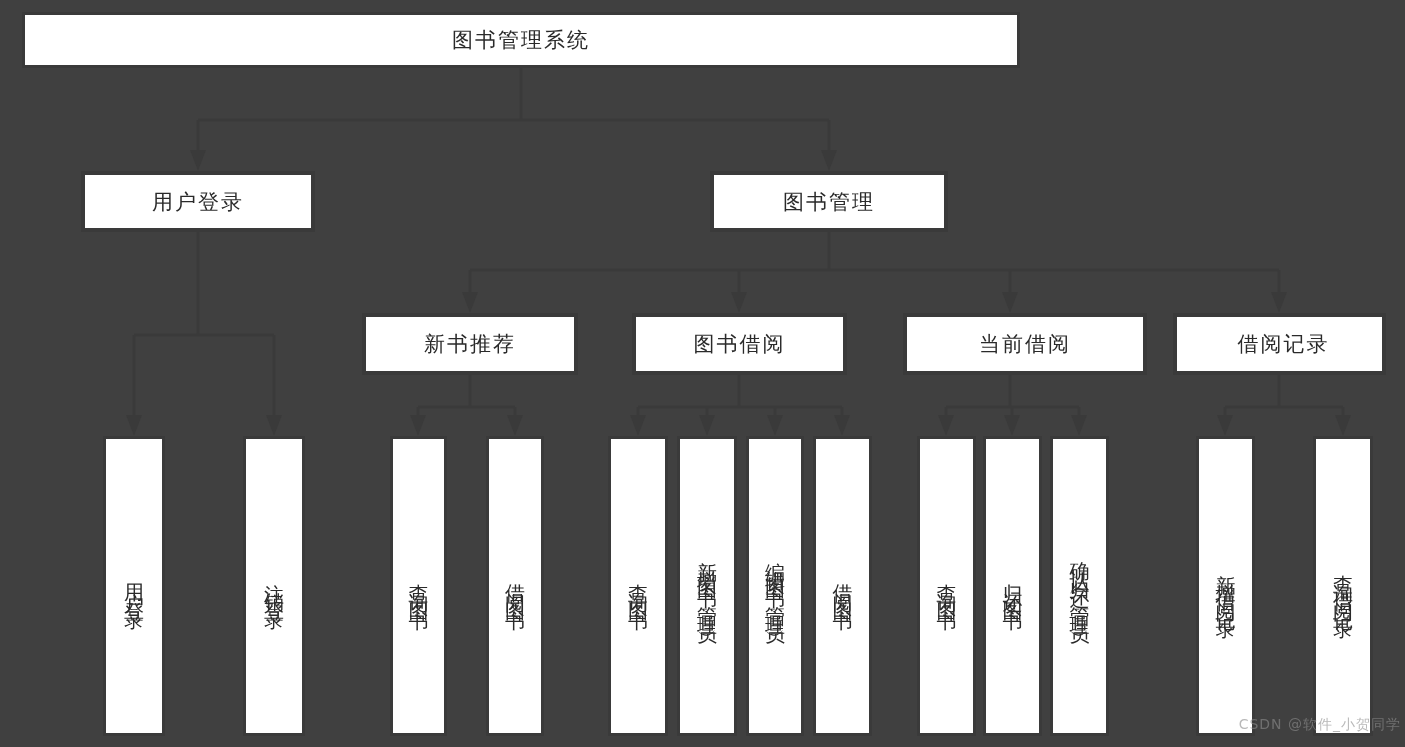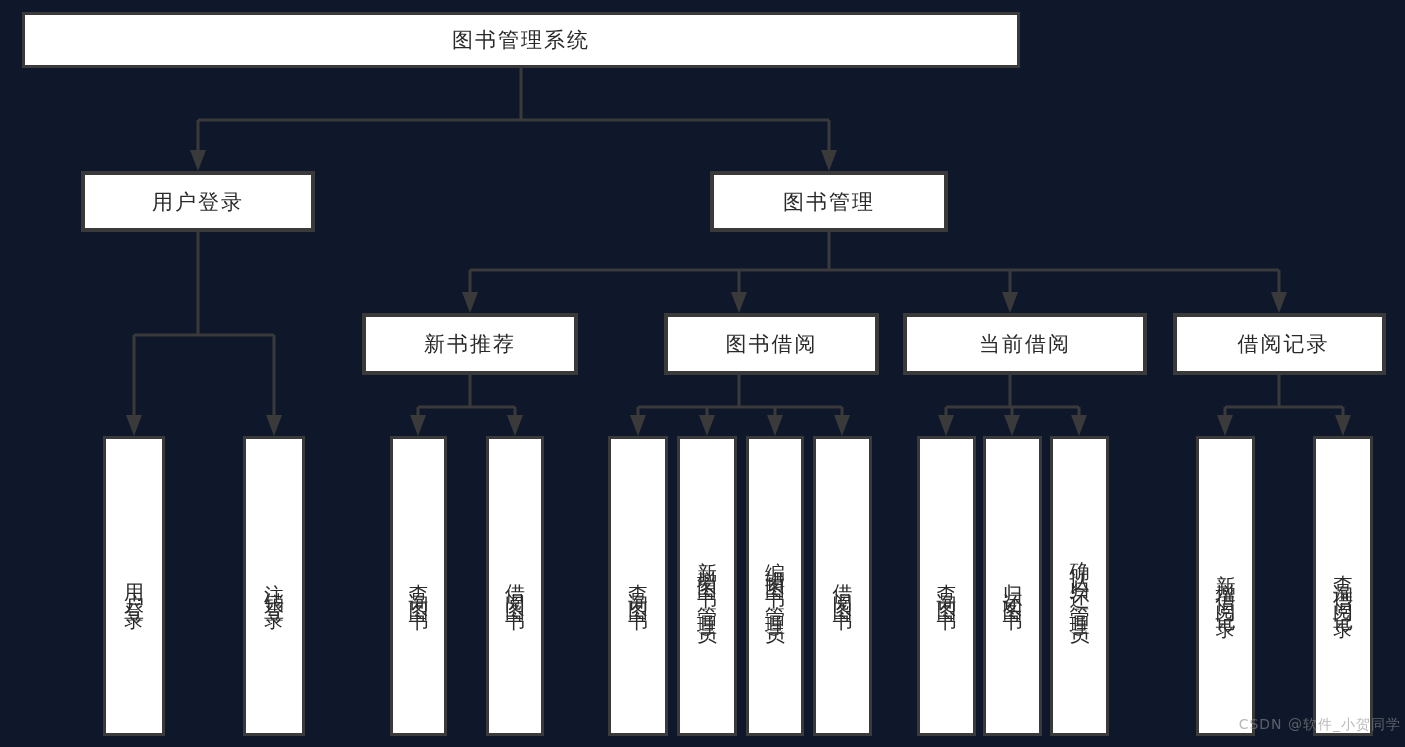--- a/index.html
+++ b/index.html
@@ -1,20 +1,20 @@
 <!DOCTYPE html>
 <html><head>
 <meta charset="utf-8">
 <style>
   html, body { margin: 0; padding: 0; background: #ffffff; }
   .canvas {
     position: relative;
     width: 1405px;
     height: 747px;
-    background: #0f172a;
+    background: #404040;
     overflow: hidden;
     font-family: "DejaVu Sans", "Liberation Sans", sans-serif;
   }
   .connectors {
     position: absolute;
     left: 0; top: 0;
     width: 1405px; height: 747px;
     z-index: 1;
   }
   .node {
@@ -93,21 +93,21 @@
   <div class="node hnode l2" style="left:81px; top:171px; width:234px; height:61px;">
     <span>用户登录</span>
   </div>
   <div class="node hnode l2" style="left:710px; top:171px; width:238px; height:61px;">
     <span>图书管理</span>
   </div>
 
   <div class="node hnode l3" style="left:362px; top:313px; width:216px; height:62px;">
     <span>新书推荐</span>
   </div>
-  <div class="node hnode l3" style="left:632px; top:313px; width:215px; height:62px;margin-left:32px;">
+  <div class="node hnode l3" style="left:632px; top:313px; width:215px; height:62px;">
     <span>图书借阅</span>
   </div>
   <div class="node hnode l3" style="left:903px; top:313px; width:244px; height:62px;">
     <span>当前借阅</span>
   </div>
   <div class="node hnode l3" style="left:1173px; top:313px; width:213px; height:62px;padding-left:8px;">
     <span>借阅记录</span>
   </div>
 
   <div class="node vnode" style="left:103px; top:436px; width:62px; height:300px;">

